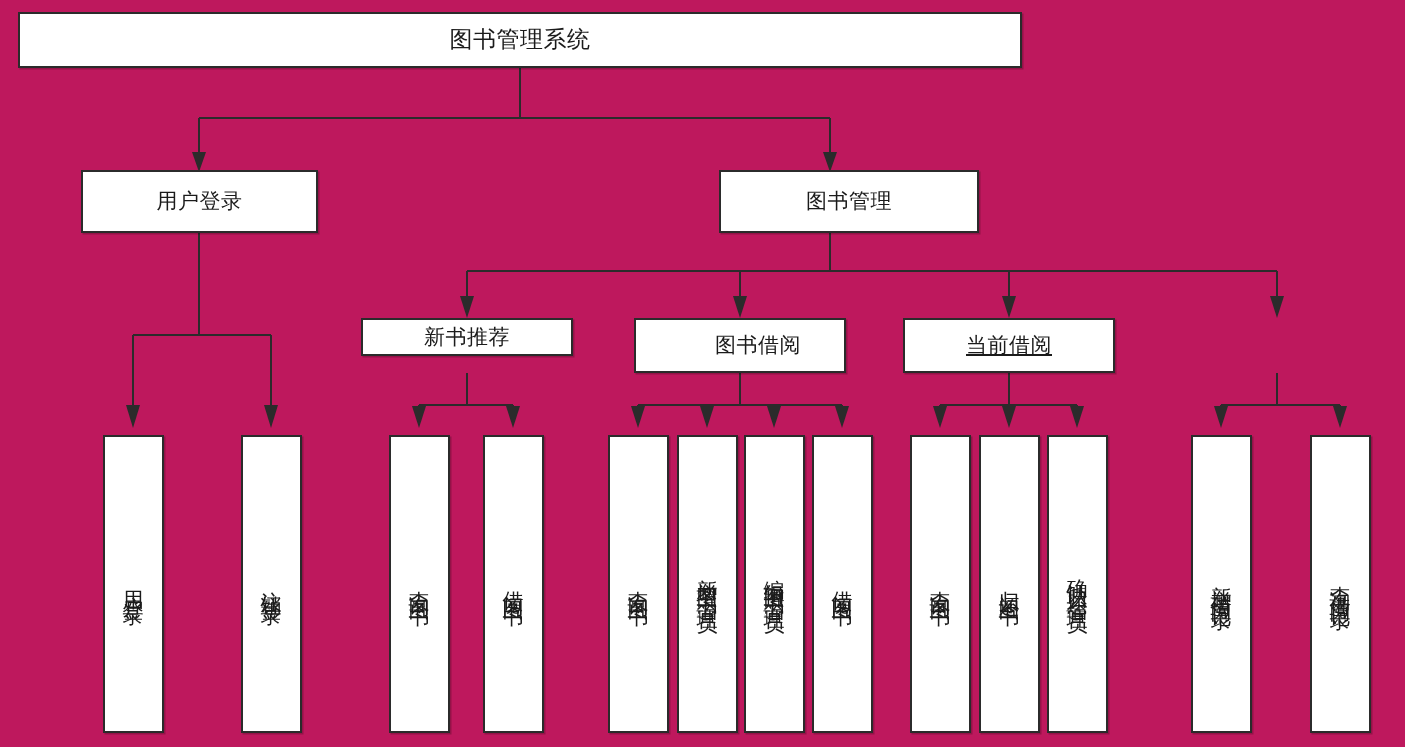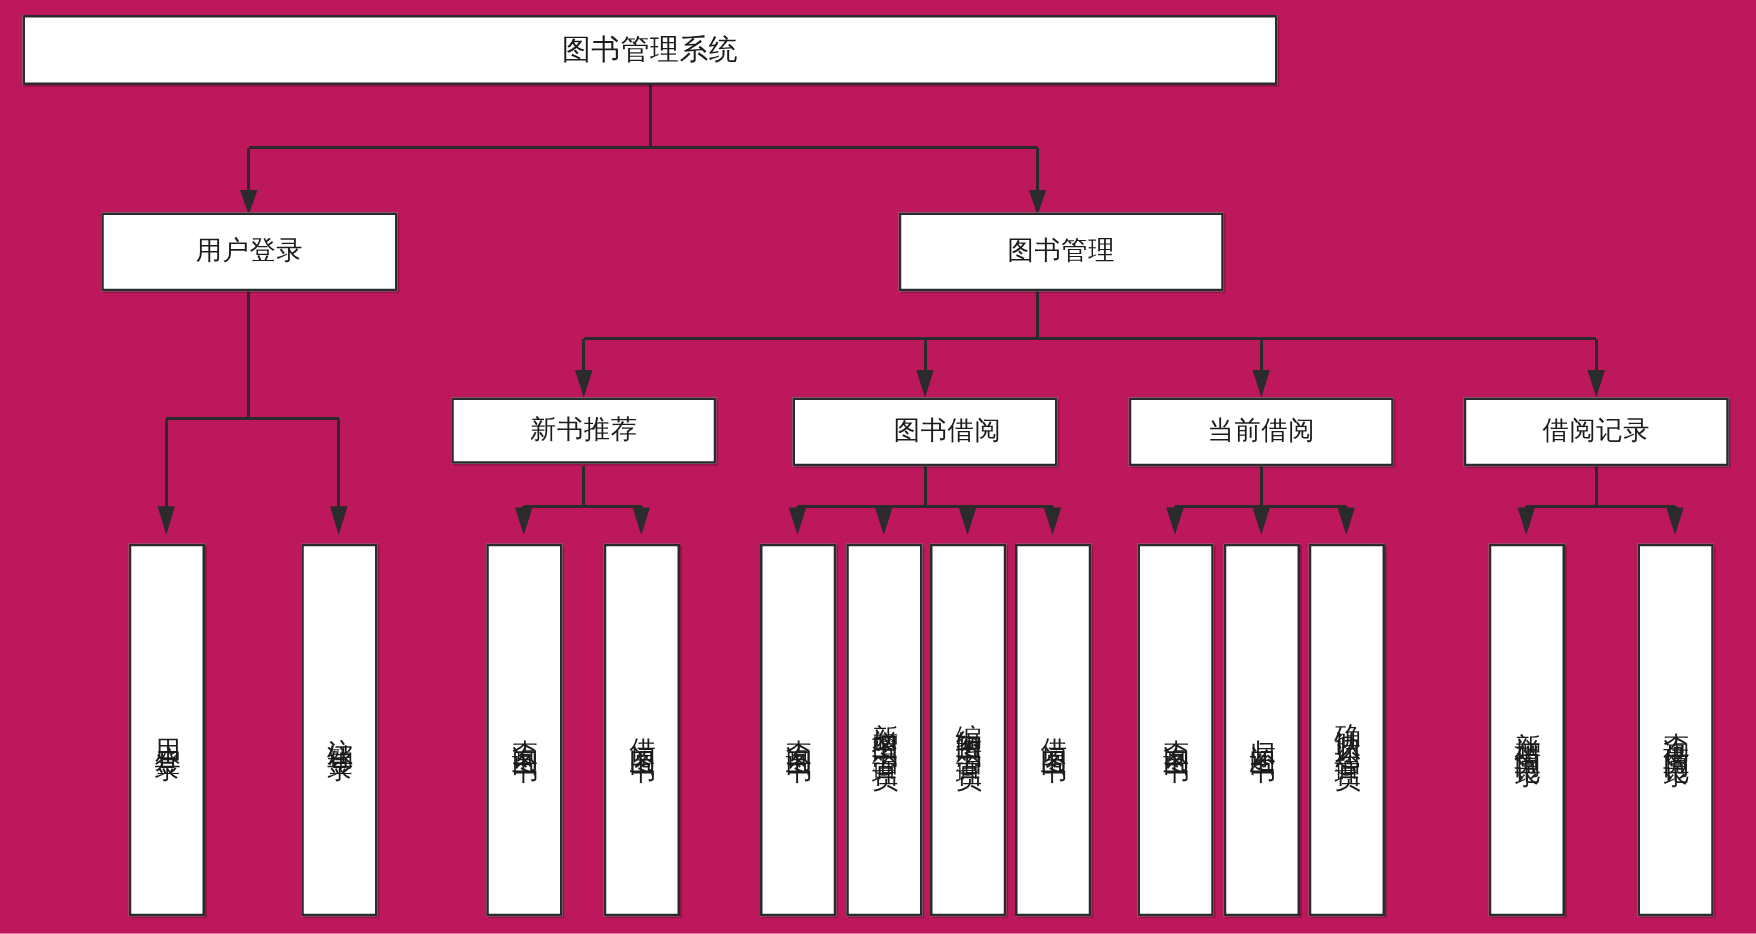--- a/index.html
+++ b/index.html
@@ -157,31 +157,28 @@
     <span class="label">图书管理系统</span>
   </div>
 
   <div class="node lvl1" style="left:81px; top:170px; width:237px; height:63px;">
     <span class="label">用户登录</span>
   </div>
   <div class="node lvl1" style="left:687px; top:170px; width:260px; height:63px;margin-left:32px;">
     <span class="label">图书管理</span>
   </div>
 
-  <div class="node lvl2" style="left:361px; top:318px; width:212px; height:53px;">
+  <div class="node lvl2" style="left:361px; top:318px; width:212px; height:38px;">
     <span class="label">新书推荐</span>
   </div>
   <div class="node lvl2" style="left:634px; top:318px; width:212px; height:55px;padding-left:36px;">
     <span class="label">图书借阅</span>
   </div>
-  <div class="node lvl2" style="left:903px; top:318px; width:212px; height:55px;">
+  <div class="node lvl2" style="left:903px; top:318px; width:212px; height:55px;text-decoration:underline;">
     <span class="label">当前借阅</span>
-  </div>
-  <div class="node lvl2" style="left:1171px; top:318px; width:212px; height:55px;">
-    <span class="label">借阅记录</span>
   </div>
 
   <div class="node leaf" style="left:103px; top:435px; width:61px; height:298px;">
     <span class="label">用户登录</span>
   </div>
   <div class="node leaf" style="left:241px; top:435px; width:61px; height:298px;">
     <span class="label">注销登录</span>
   </div>
 
   <div class="node leaf" style="left:389px; top:435px; width:61px; height:298px;">

